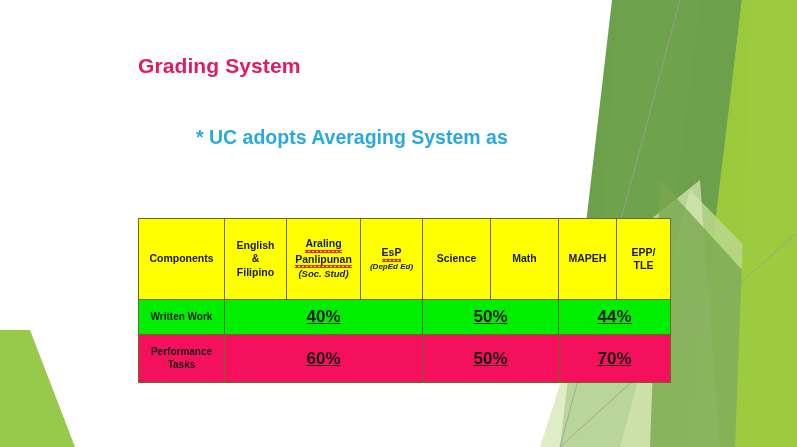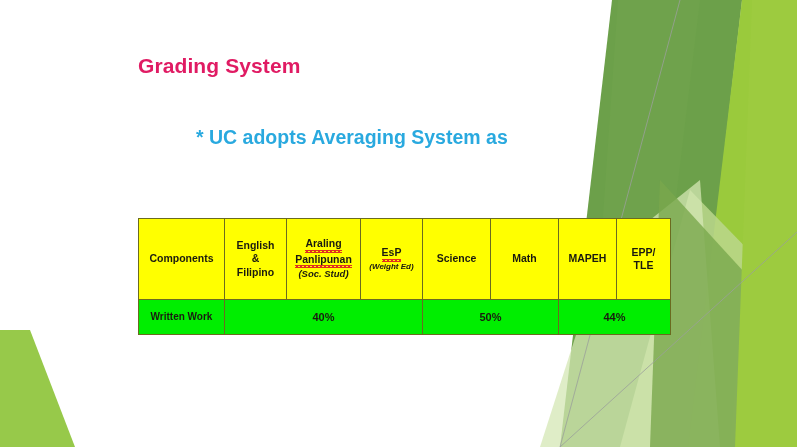--- a/index.html
+++ b/index.html
@@ -88,21 +88,22 @@
   }
   tr.written-row td {
     background: #00EE00;
     height: 32px;
   }
   tr.perf-row td {
     background: #F5105E;
     height: 45px;
   }
   .pct {
-    font-size: 11px;
+    font-size: 17px;
+    text-decoration: underline;
   }
   .lbl-small {
     font-size: 10px;
     margin-top: 45px;
   }
   .sub-italic {
     display: block;
     font-style: italic;
     font-weight: bold;
     font-size: 9.5px;
@@ -178,21 +179,21 @@
         <span class="stack-line">&amp;</span>
         <span class="stack-line">Filipino</span>
       </td>
       <td>
         <span class="stack-line"><span class="squiggle">Araling</span></span>
         <span class="stack-line"><span class="squiggle">Panlipunan</span></span>
         <span class="sub-italic">(Soc. Stud)</span>
       </td>
       <td>
         <span class="stack-line"><span class="squiggle">EsP</span></span>
-        <span class="sub-italic-tiny">(Weight Ed)</span>
+        <span class="sub-italic-tiny">(DepEd Ed)</span>
       </td>
       <td>
         <span class="stack-line">Science</span>
       </td>
       <td>
         <span class="stack-line">Math</span>
       </td>
       <td>
         <span class="stack-line">MAPEH</span>
       </td>
@@ -200,16 +201,25 @@
         <span class="stack-line">EPP/</span>
         <span class="stack-line">TLE</span>
       </td>
     </tr>
     <tr class="written-row">
       <td class="lbl-small">Written Work</td>
       <td class="pct" colspan="3">40%</td>
       <td class="pct" colspan="2">50%</td>
       <td class="pct" colspan="2">44%</td>
     </tr>
+    <tr class="perf-row">
+      <td class="lbl-small">
+        <span class="stack-line">Performance</span>
+        <span class="stack-line">Tasks</span>
+      </td>
+      <td class="pct" colspan="3">60%</td>
+      <td class="pct" colspan="2">50%</td>
+      <td class="pct" colspan="2">70%</td>
+    </tr>
   </tbody>
     </table>
 
 </div>
 
 </body></html>

